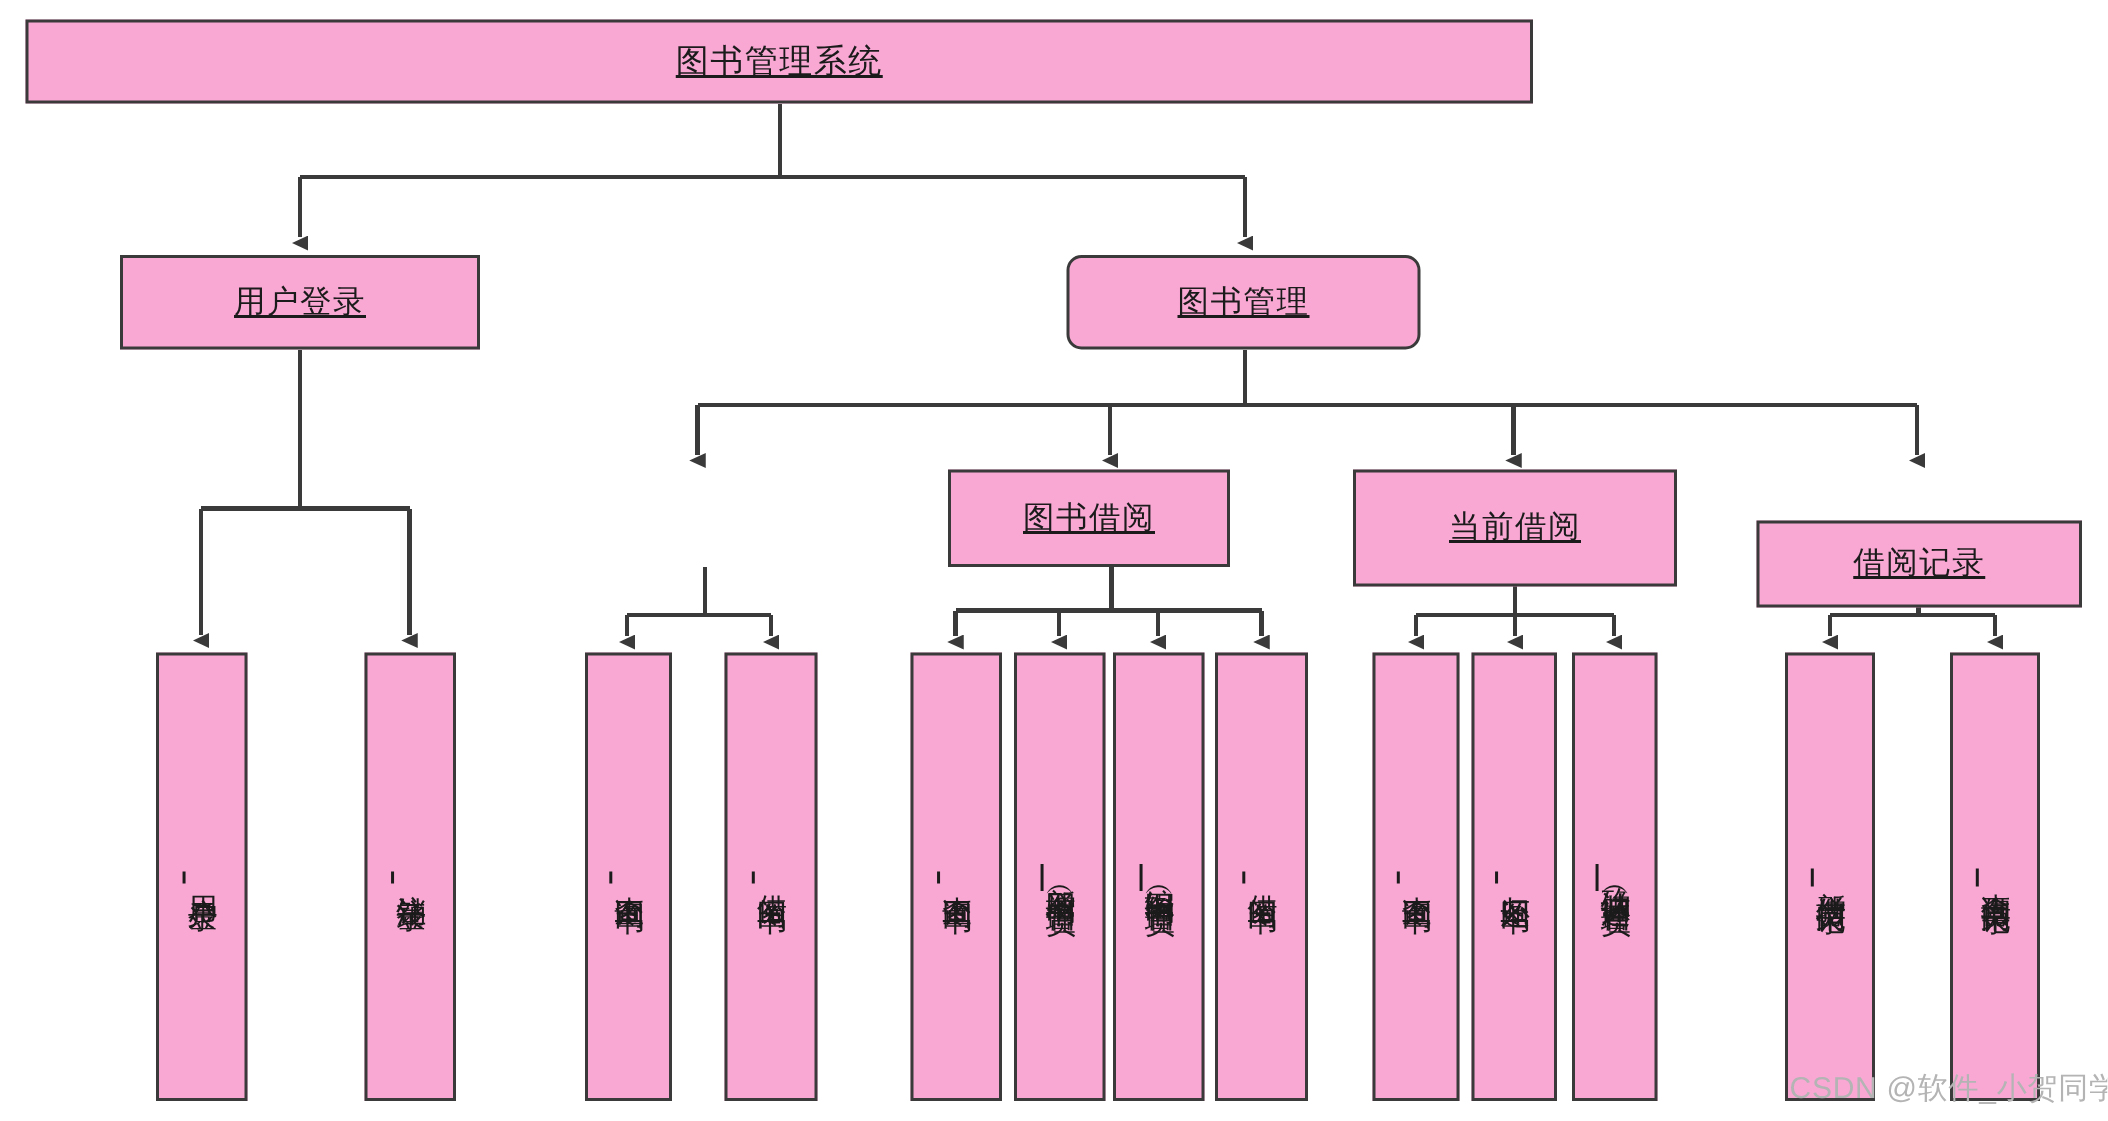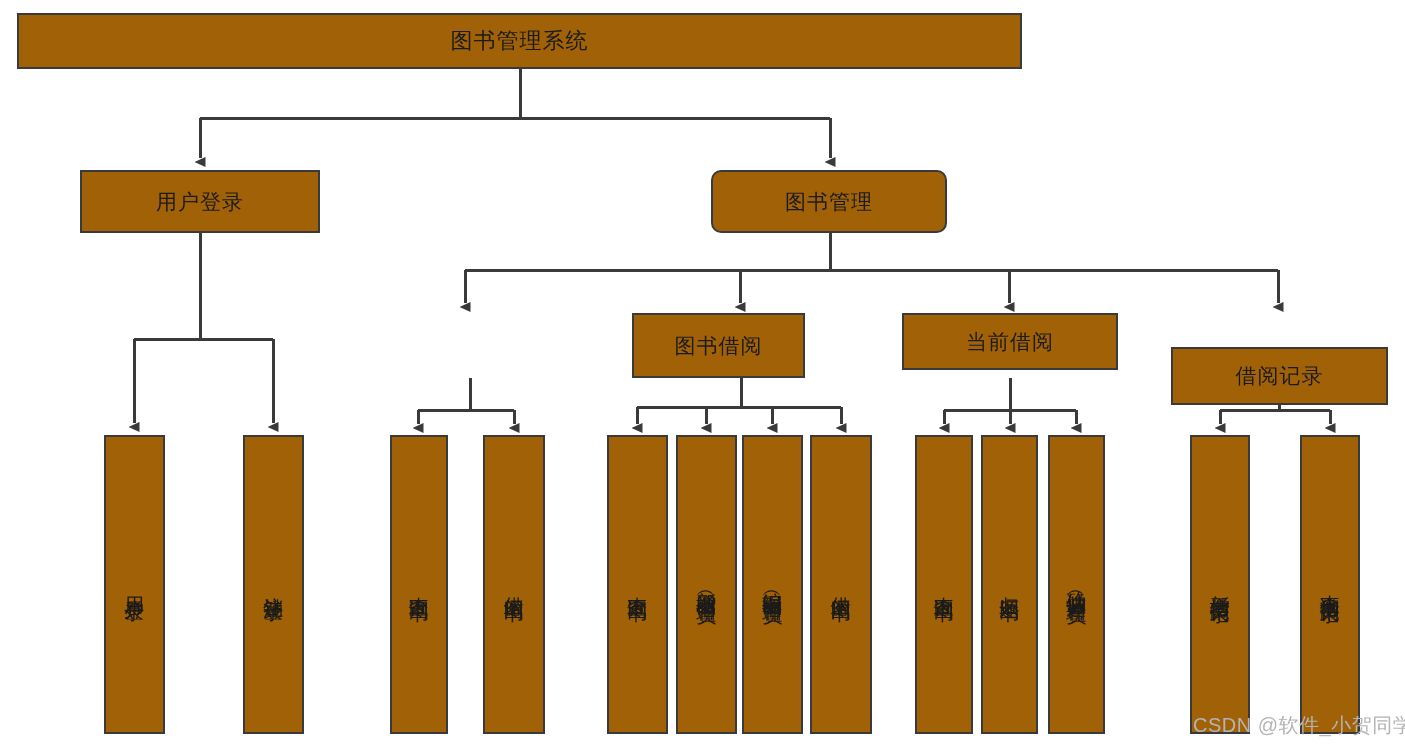--- a/index.html
+++ b/index.html
@@ -22,27 +22,28 @@
     position: absolute;
     left: 0;
     top: 0;
     width: 1405px;
     height: 747px;
     pointer-events: none;
   }
   .node {
     position: absolute;
     box-sizing: border-box;
-    background: #a16207;
+    background: #f9a8d4;
     border: 2px solid #3a3a3a;
     display: flex;
     align-items: center;
     justify-content: center;
     color: #1b1b1b;
     z-index: 2;
+    text-decoration: underline;
   }
   .node.h {
     font-size: 21px;
     line-height: 1.2;
     letter-spacing: 1px;
     white-space: nowrap;
   }
   .node.root {
     font-size: 22px;
   }
@@ -136,24 +137,24 @@
     <span>图书管理系统</span>
   </div>
 
   <div class="node h" style="left:80px; top:170px; width:240px; height:63px;">
     <span>用户登录</span>
   </div>
   <div class="node h" style="left:711px; top:170px; width:236px; height:63px;border-radius:10px;">
     <span>图书管理</span>
   </div>
 
-  <div class="node h" style="left:632px; top:313px; width:173px; height:65px;">
+  <div class="node h" style="left:632px; top:313px; width:188px; height:65px;">
     <span>图书借阅</span>
   </div>
-  <div class="node h" style="left:902px; top:313px; width:216px; height:57px;">
+  <div class="node h" style="left:902px; top:313px; width:216px; height:78px;">
     <span>当前借阅</span>
   </div>
   <div class="node h" style="left:1171px; top:331px; width:217px; height:58px;margin-top:16px;">
     <span>借阅记录</span>
   </div>
 
   <div class="node v" style="left:104px; top:435px; width:61px; height:299px;">
     <span class="vtext">用户登录</span>
   </div>
   <div class="node v" style="left:243px; top:435px; width:61px; height:299px;">

